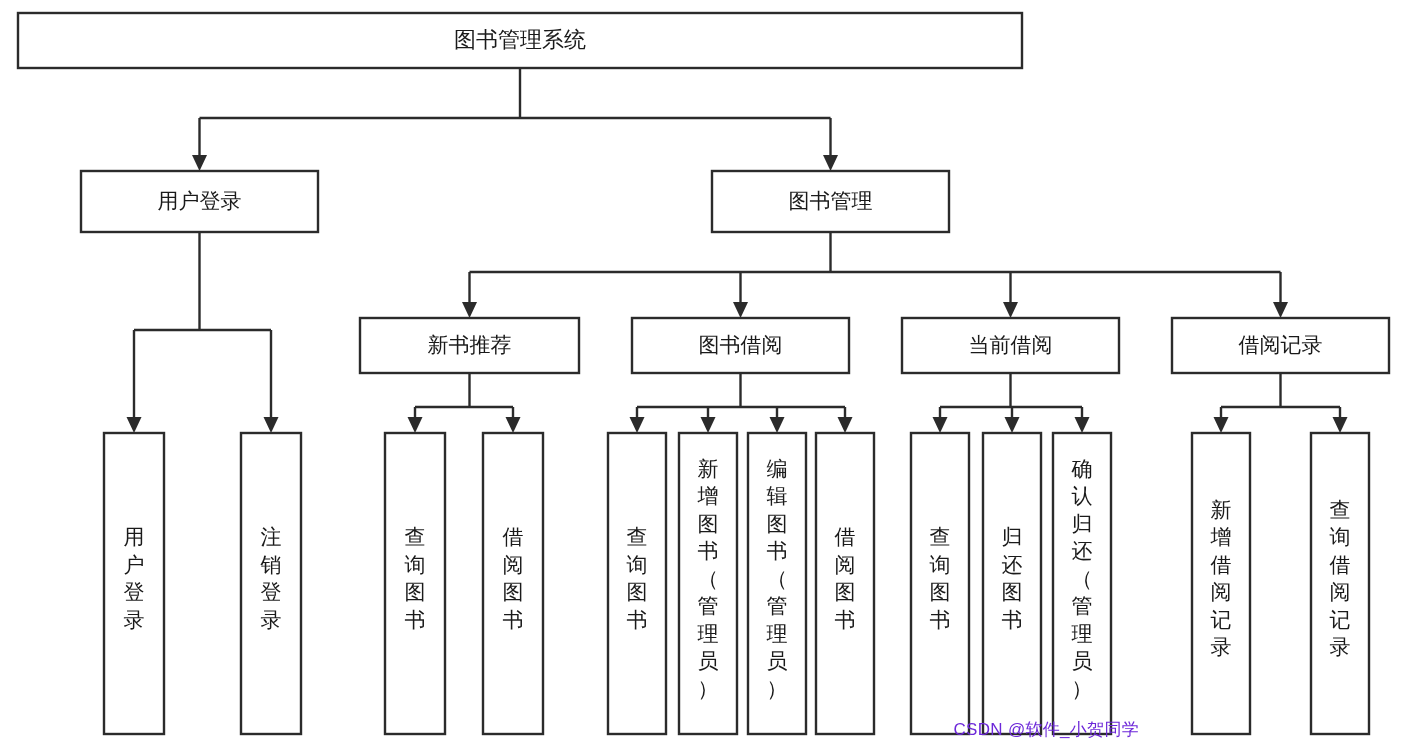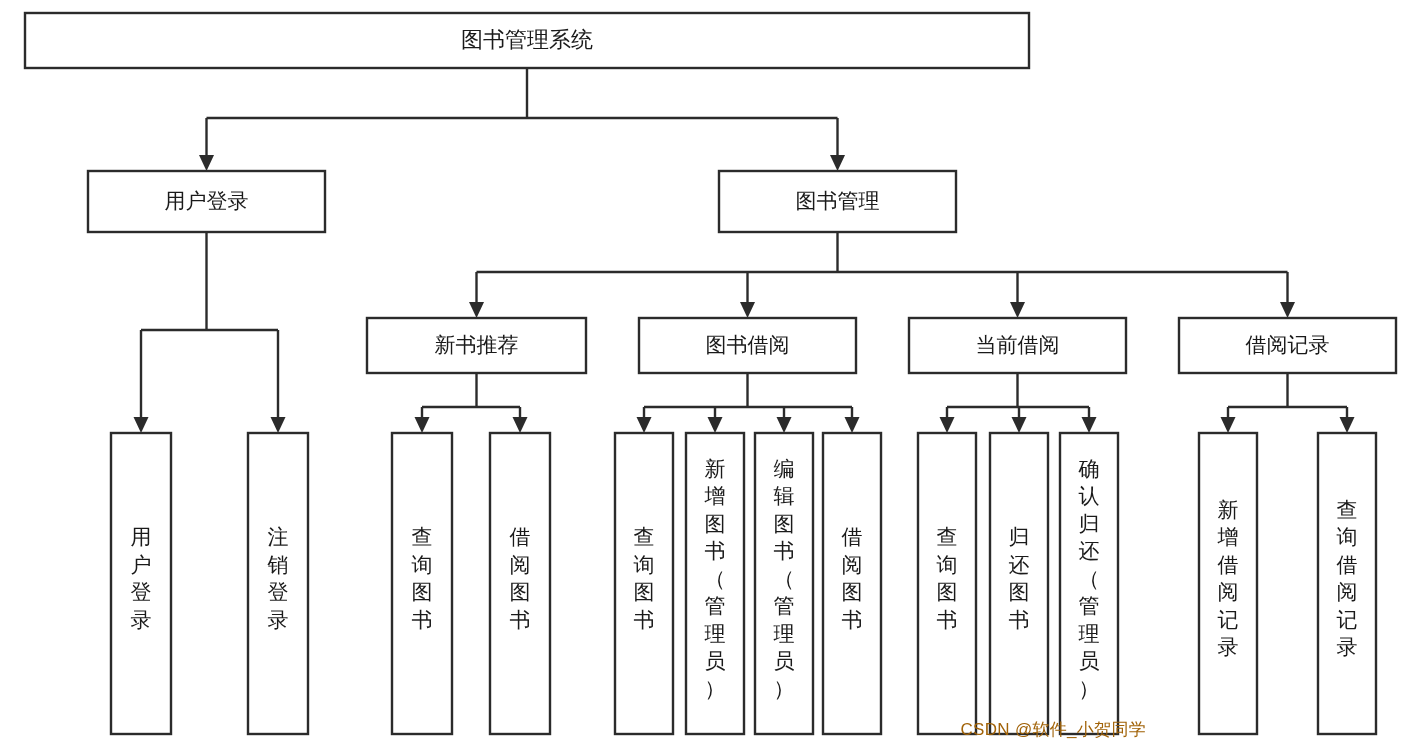--- a/index.html
+++ b/index.html
@@ -11,21 +11,20 @@
     width: 1405px;
     height: 747px;
     font-family: "Liberation Sans", "DejaVu Sans", sans-serif;
     overflow: hidden;
   }
   #diagram-root {
     position: relative;
     width: 1147px;
     height: 747px;
     background: #ffffff;
-    margin-left: 7px;
   }
   svg#tree-svg {
     position: absolute;
     left: 0;
     top: 0;
     width: 1405px;
     height: 747px;
     display: block;
   }
   .node-box {
@@ -56,21 +55,21 @@
     stroke-linecap: butt;
   }
   .arrow-head {
     fill: #2b2b2b;
     stroke: none;
   }
   .watermark {
     position: absolute;
     right: 8px;
     bottom: 6px;
-    color: #a16207;
+    color: #6d28d9;
     font-size: 17px;
     font-family: "Liberation Sans", "DejaVu Sans", sans-serif;
     white-space: nowrap;
     letter-spacing: 0.3px;
     pointer-events: none;
   }
 </style>
 </head>
 <body>
 

